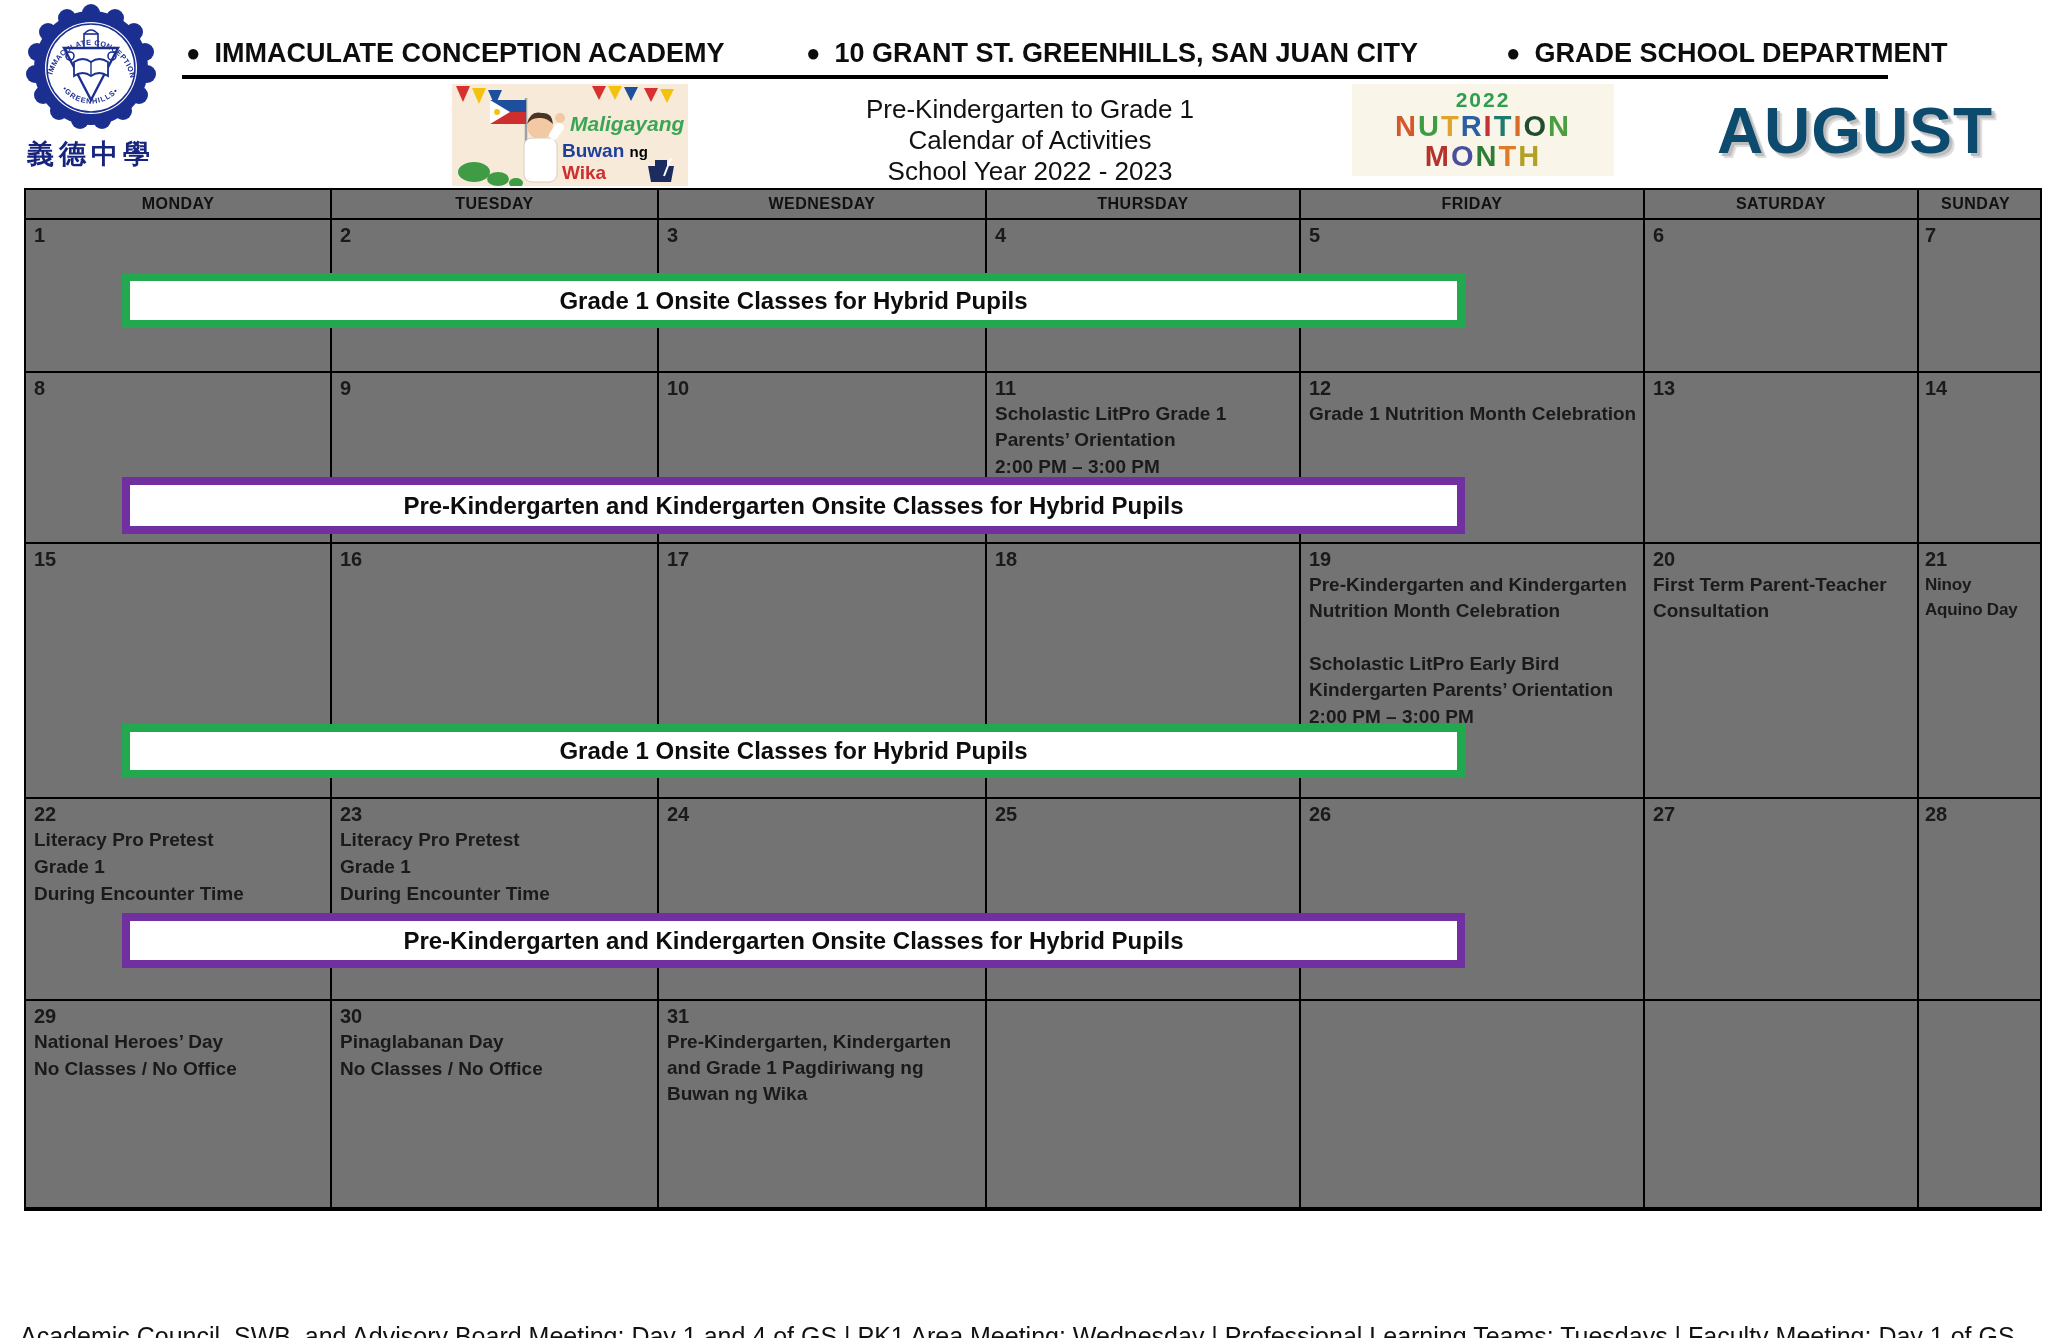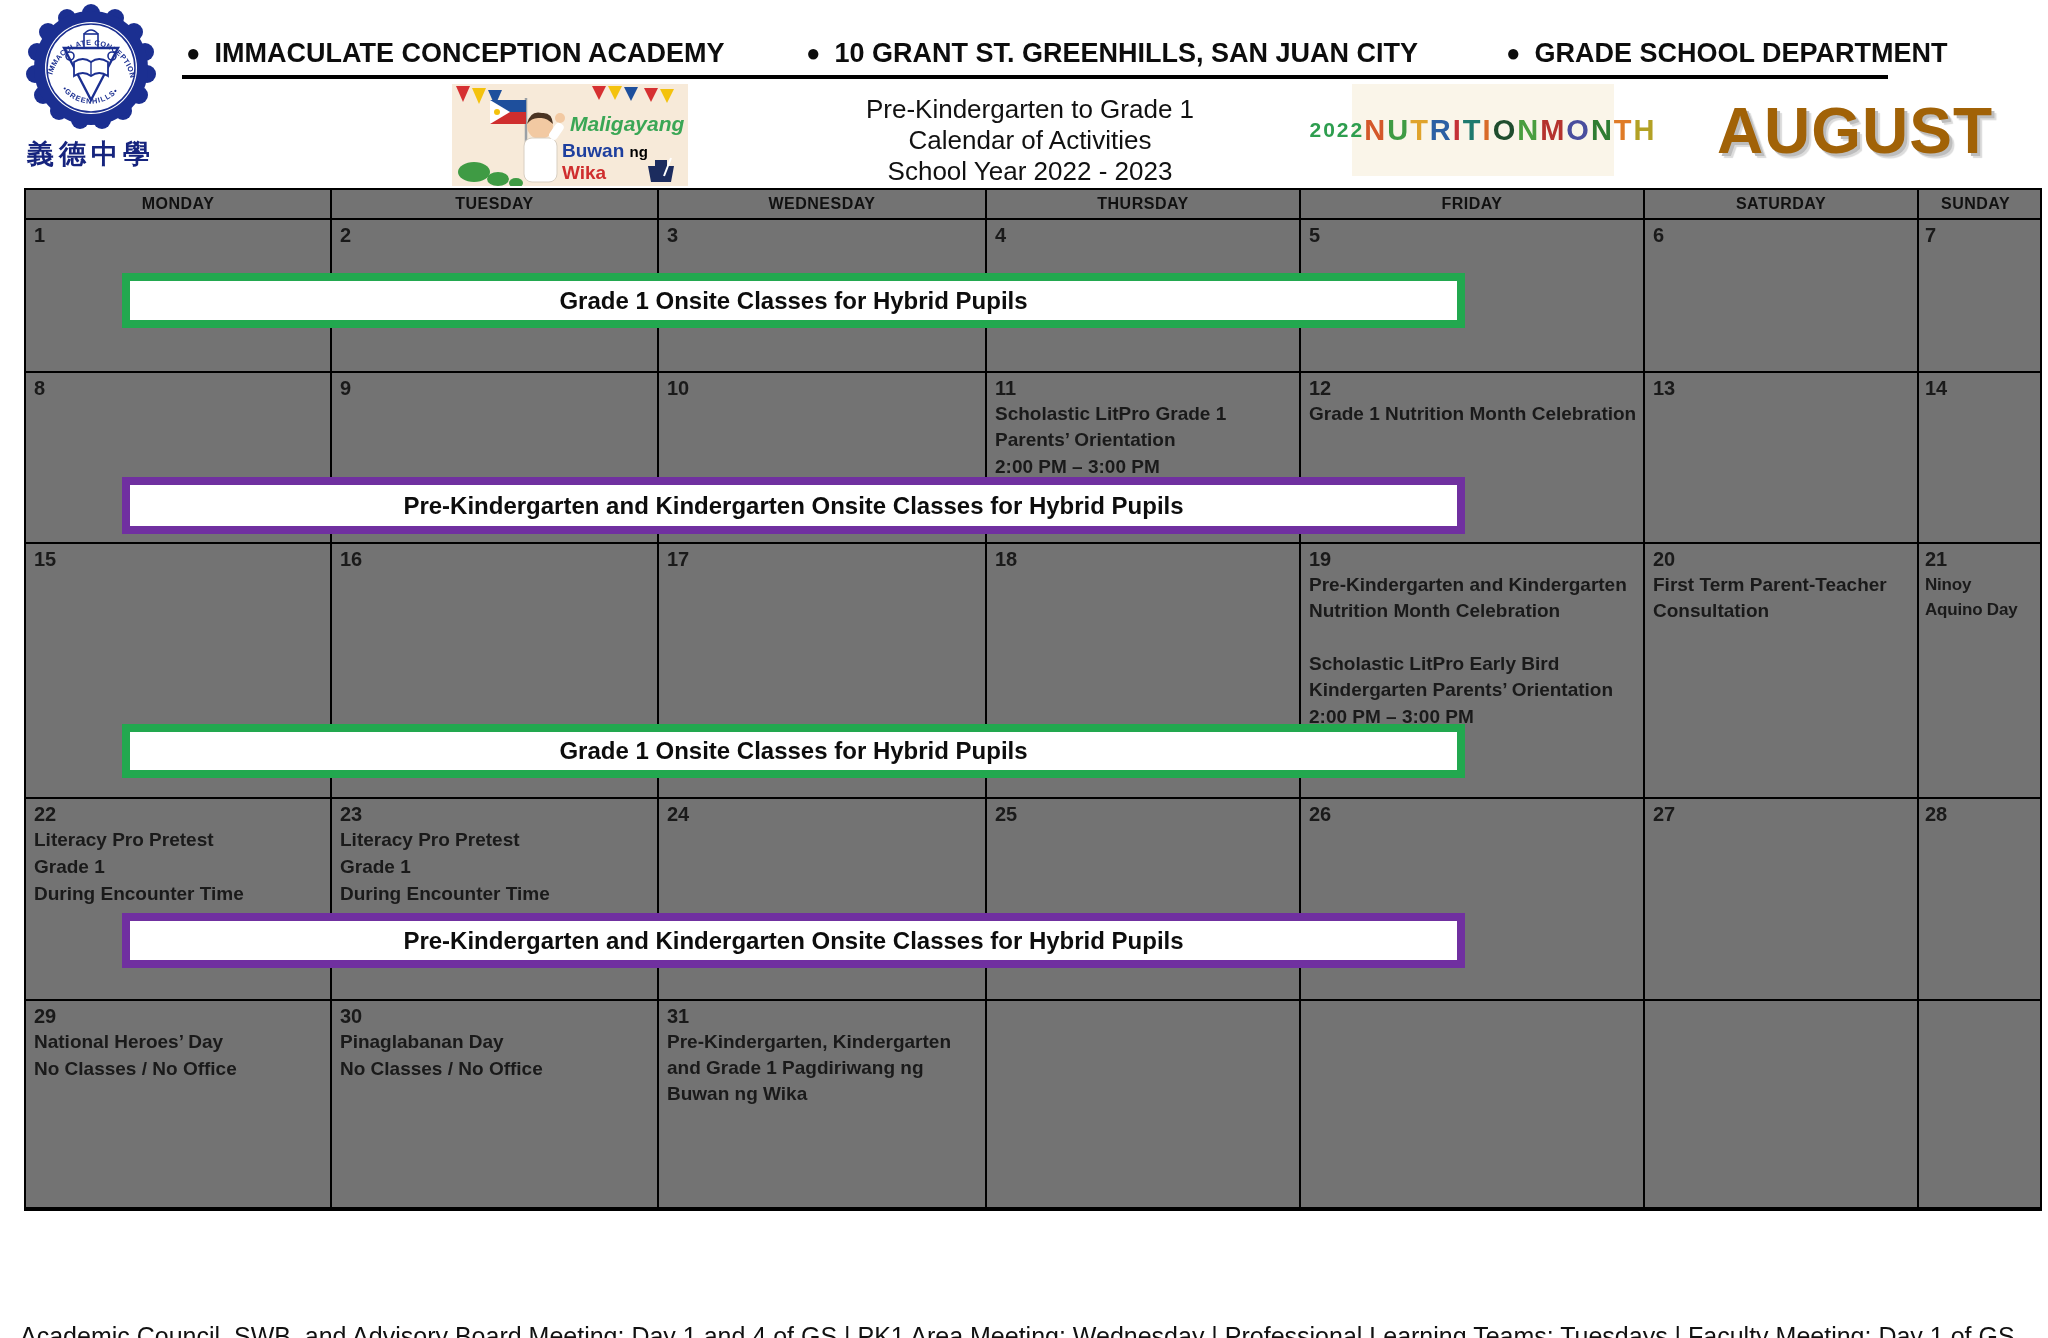--- a/index.html
+++ b/index.html
@@ -11,29 +11,29 @@
   .logo-wrap{position:absolute;left:26px;top:4px;width:130px;height:130px;}
   .logo-caption{position:absolute;left:14px;top:136px;width:154px;text-align:center;
     font-size:27px;font-weight:700;color:#16247e;letter-spacing:5px;}
   .hitem{position:absolute;top:38px;white-space:nowrap;font-size:27px;font-weight:700;color:#0d0d0d;}
   .hitem .bullet{font-size:24px;margin-right:14px;vertical-align:1px;}
   .h1{left:186px}.h2{left:806px}.h3{left:1506px}
   .rule{position:absolute;left:182px;top:75px;width:1706px;height:4px;background:#000;}
   .center-title{position:absolute;left:830px;top:94px;width:400px;text-align:center;
     font-size:26px;line-height:31px;color:#111;}
   .month{position:absolute;left:1690px;top:94px;width:330px;text-align:center;
-    font-size:64px;font-weight:800;letter-spacing:1px;color:#a16207;
+    font-size:64px;font-weight:800;letter-spacing:1px;color:#0c4a6e;
     text-shadow:3px 3px 0 #bdbdbd,5px 5px 1px #dcdcdc;}
   
   .buwan{position:absolute;left:452px;top:84px;width:236px;height:102px;background:#f7ead9;overflow:hidden;}
   .buwan .t1{position:absolute;left:118px;top:28px;font-size:21px;font-weight:800;color:#3aa655;font-style:italic;}
   .buwan .t2{position:absolute;left:110px;top:56px;font-size:19px;font-weight:800;}
   
   .nutri{position:absolute;left:1352px;top:84px;width:262px;height:92px;background:#faf5e9;
-    display:flex;flex-direction:row;align-items:center;justify-content:center;line-height:1.04;}
+    display:flex;flex-direction:column;align-items:center;justify-content:center;line-height:1.04;}
   .nutri-year{font-size:21px;font-weight:800;color:#2e9e4f;letter-spacing:2px;}
   .nutri-word{font-size:29px;font-weight:800;letter-spacing:2px;}
   
   .calendar{position:absolute;left:24px;top:188px;width:2018px;height:1023px;
     border:2px solid #000;box-sizing:border-box;display:grid;
     grid-template-columns:306px 327px 328px 314px 344px 274px 121px;
     grid-template-rows:30px 153px 171px 255px 202px 208px;background:#737373;}
   .cell{border-right:2px solid #000;border-bottom:2px solid #000;box-sizing:border-box;
     position:relative;padding:3px 6px 2px 8px;overflow:hidden;}
   .cell:nth-child(7n){border-right:none;padding-left:6px;padding-right:14px;}

